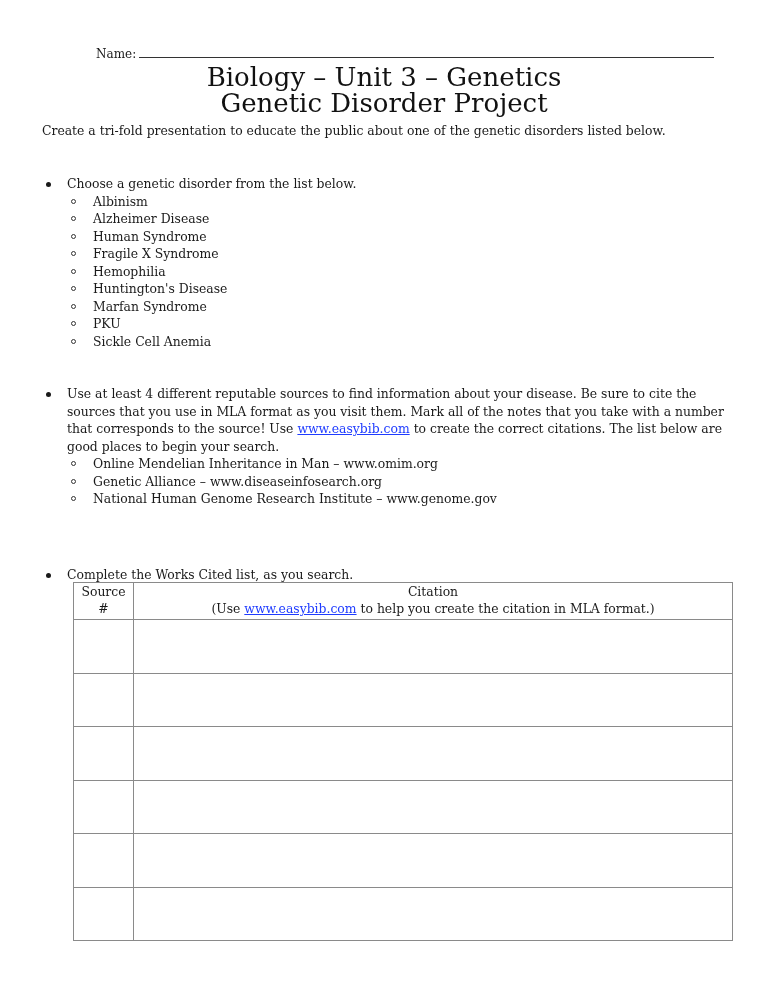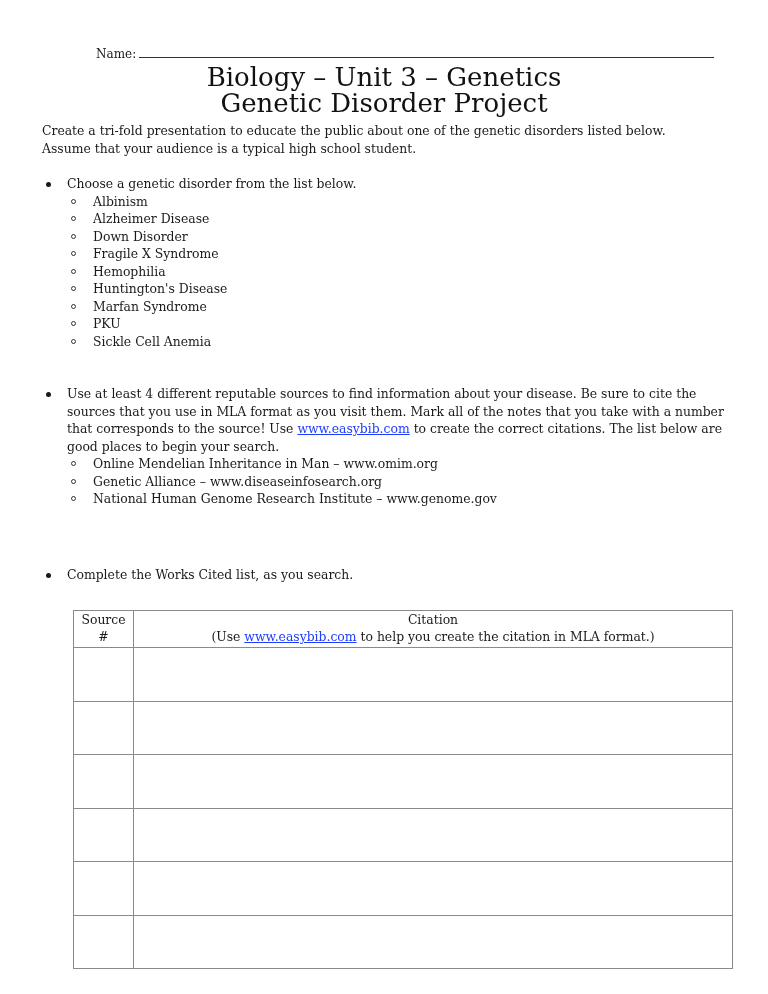--- a/index.html
+++ b/index.html
@@ -105,21 +105,20 @@
     #b3 { top: 566px; }
 
     .cite-table {
       position: absolute;
       left: 73px;
       top: 582px;
       width: 660px;
       border-collapse: collapse;
       font-size: 12.4px;
       line-height: 17px;
-      margin-top: 28px;
     }
     .cite-table th, .cite-table td {
       border: 1.5px solid #8a8a8a;
       padding: 0;
       font-weight: normal;
       text-align: center;
       vertical-align: top;
     }
     .cite-table th.col-src { width: 59px; }
     .cite-table thead tr { height: 37px; }
@@ -132,32 +131,31 @@
 
   <div class="name-line">
     <span>Name:</span><span class="blank"></span>
   </div>
 
   <div class="title t1">Biology – Unit 3 – Genetics</div>
   <div class="title t2">Genetic Disorder Project</div>
 
   <div class="intro">
     <div>Create a tri-fold presentation to educate the public about one of the genetic disorders listed below.</div>
-    <div>Assume that your audience is a typical high school student.</div>
   </div>
 
   <div class="bullet-block" id="b1">
     <div class="bullet-row">
       <span class="bullet-dot"></span>
       <span>Choose a genetic disorder from the list below.</span>
     </div>
     <ul class="sub-list">
       <li class="sub-item"><span class="sub-marker"></span><span>Albinism</span></li>
       <li class="sub-item"><span class="sub-marker"></span><span>Alzheimer Disease</span></li>
-      <li class="sub-item"><span class="sub-marker"></span><span>Down Disorder</span></li>
+      <li class="sub-item"><span class="sub-marker"></span><span>Human Syndrome</span></li>
       <li class="sub-item"><span class="sub-marker"></span><span>Fragile X Syndrome</span></li>
       <li class="sub-item"><span class="sub-marker"></span><span>Hemophilia</span></li>
       <li class="sub-item"><span class="sub-marker"></span><span>Huntington's Disease</span></li>
       <li class="sub-item"><span class="sub-marker"></span><span>Marfan Syndrome</span></li>
       <li class="sub-item"><span class="sub-marker"></span><span>PKU</span></li>
       <li class="sub-item"><span class="sub-marker"></span><span>Sickle Cell Anemia</span></li>
     </ul>
   </div>
 
   <div class="bullet-block" id="b2">

